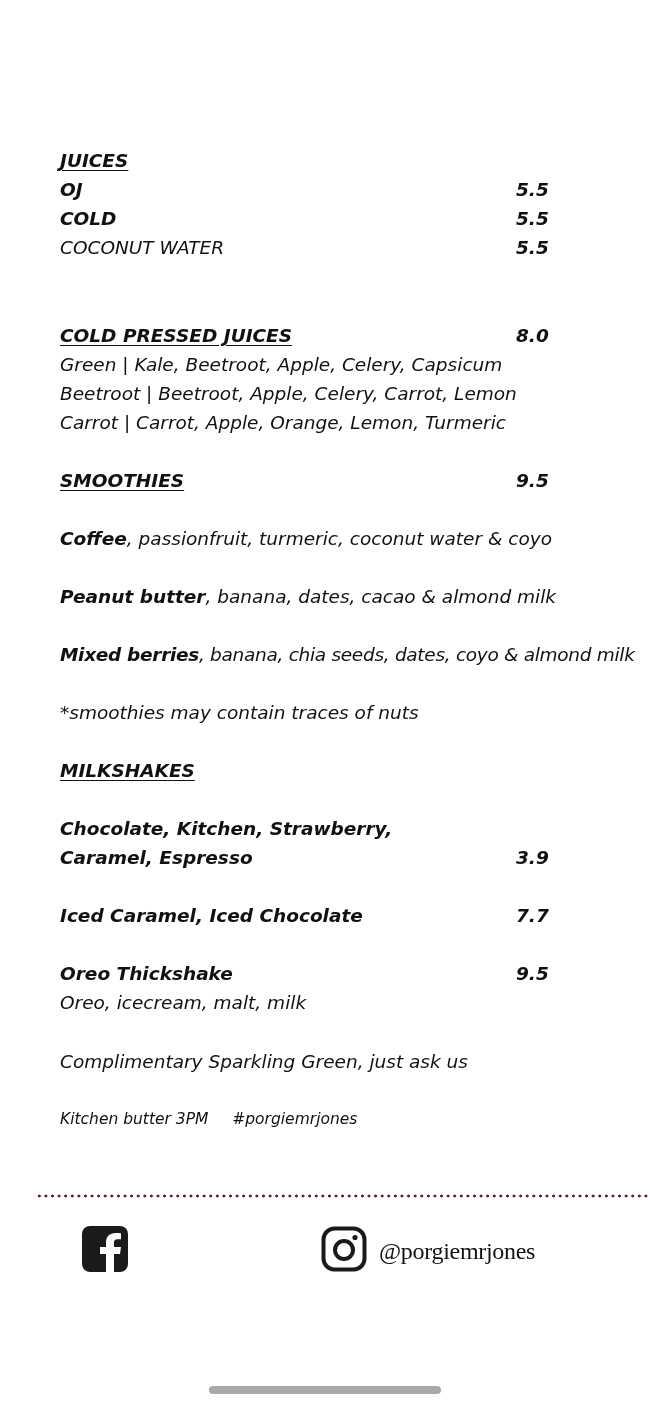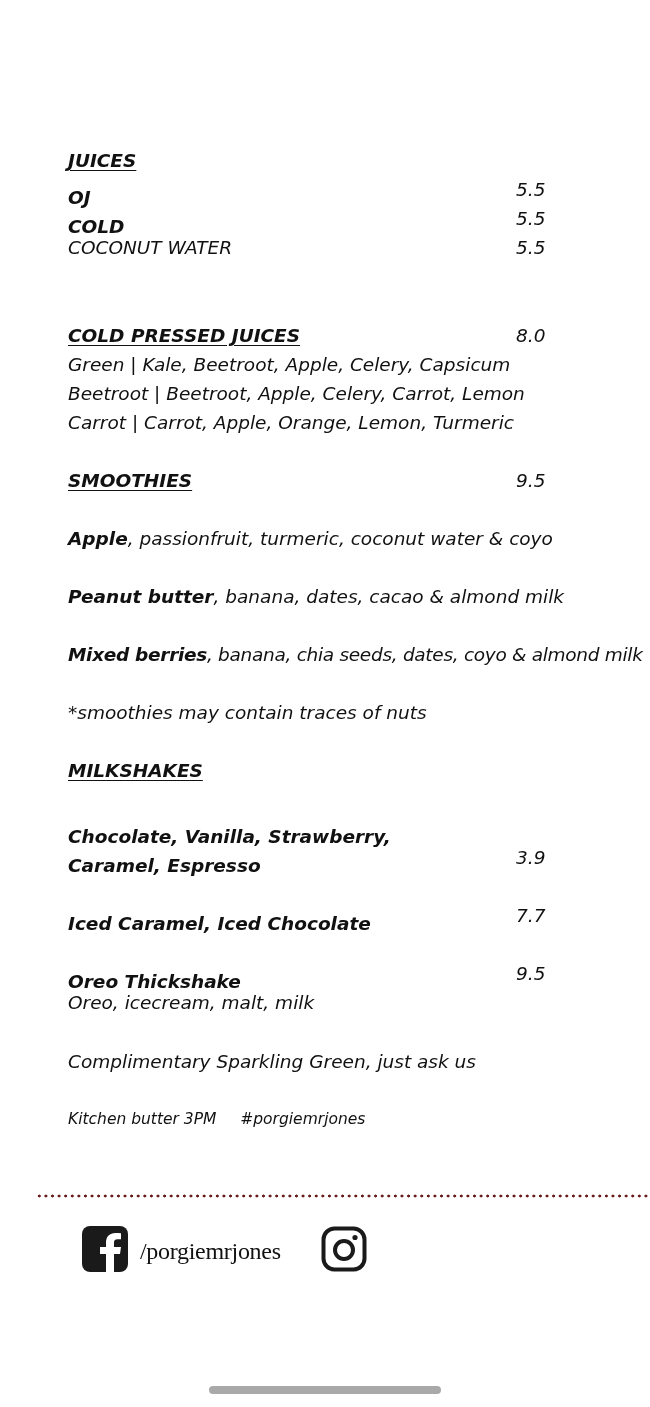--- a/index.html
+++ b/index.html
@@ -1,22 +1,22 @@
 <!DOCTYPE html>
 <html><head>
   <meta charset="utf-8">
   <style>
     html, body { margin:0; padding:0; background:#ffffff; }
     body { width:650px; height:1407px; position:relative; overflow:hidden;
            font-family:"DejaVu Sans", sans-serif; color:#111; }
     .menu { position:absolute; left:60px; top:0; width:560px; }
     .row { position:absolute; left:0; width:560px; font-size:18.5px; font-style:italic; line-height:24px; white-space:nowrap; }
-    .row .name { position:absolute; left:8px;text-align:right; }
-    .row .price { position:absolute; left:456px; font-weight:normal; }
-    .bold { font-weight:bold;margin-top:8px; }
+    .row .name { position:absolute; left:0;text-align:right; }
+    .row .price { position:absolute; left:456px; font-weight:bold; }
+    .bold { font-weight:bold; }
     .head { font-weight:bold; text-decoration:underline; text-underline-offset:3px; }
     .desc { font-weight:normal; }
     .small { font-size:15.5px; }
     .dots { position:absolute; left:36px; top:1194px; width:612px; height:4px;
             background-image: radial-gradient(circle, #6a1c1c 1.4px, transparent 1.6px);
             background-size:6.6px 4px; background-repeat:repeat-x; }
     .social { position:absolute; top:1228px; height:46px; display:flex; align-items:center; }
     .social .handle { font-family:"Liberation Serif", serif; font-size:24px; color:#111; margin-left:12px; letter-spacing:-0.3px; }
     .homebar { position:absolute; left:209px; top:1386px; width:232px; height:8px; border-radius:4px; background:#a9a9a9; }
   </style>
@@ -53,37 +53,37 @@
   </div>
   <div class="row" style="top:411px">
     <span class="name">Carrot | Carrot, Apple, Orange, Lemon, Turmeric</span>
   </div>
 
   <div class="row" style="top:469px">
     <span class="name head">SMOOTHIES</span>
     <span class="price">9.5</span>
   </div>
   <div class="row" style="top:527px">
-    <span class="name"><span class="bold">Apple</span><span class="desc">, passionfruit, turmeric, coconut water &amp; coyo</span></span>
+    <span class="name"><span class="bold">Coffee</span><span class="desc">, passionfruit, turmeric, coconut water &amp; coyo</span></span>
   </div>
   <div class="row" style="top:585px">
     <span class="name"><span class="bold">Peanut butter</span><span class="desc">, banana, dates, cacao &amp; almond milk</span></span>
   </div>
   <div class="row" style="top:643px">
     <span class="name" style="letter-spacing:-0.3px"><span class="bold">Mixed berries</span><span class="desc">, banana, chia seeds, dates, coyo &amp; almond milk</span></span>
   </div>
   <div class="row" style="top:701px">
     <span class="name">*smoothies may contain traces of nuts</span>
   </div>
 
   <div class="row" style="top:759px">
     <span class="name head">MILKSHAKES</span>
   </div>
   <div class="row" style="top:817px">
-    <span class="name bold">Chocolate, Vanilla, Strawberry,</span>
+    <span class="name bold">Chocolate, Kitchen, Strawberry,</span>
   </div>
   <div class="row" style="top:846px">
     <span class="name bold">Caramel, Espresso</span>
     <span class="price">3.9</span>
   </div>
   <div class="row" style="top:904px">
     <span class="name bold">Iced Caramel, Iced Chocolate</span>
     <span class="price">7.7</span>
   </div>
   <div class="row" style="top:962px">
@@ -108,26 +108,26 @@
 
 <div class="dots"></div>
 
 <div class="social" style="left:82px">
   <span>
     <svg width="46" height="46" viewBox="0 0 46 46">
       <rect x="0" y="0" width="46" height="46" rx="8" fill="#1a1a1a"></rect>
       <path d="M32 46 V28 h6 l1-7 h-7 v-4.5 c0-2 0.7-3.3 3.5-3.3 H39 V7.2 c-0.6-0.1-3-0.3-5.6-0.3 -5.6 0-9.4 3.4-9.4 9.6 V21 h-6 v7 h6 v18 z" fill="#ffffff"></path>
     </svg>
   </span>
-  <span class="handle">/porgiemrjones</span>
 </div>
 
 <div class="social" style="left:321px">
   <span>
     <svg width="46" height="46" viewBox="0 0 46 46">
       <rect x="2.5" y="2.5" width="41" height="41" rx="11" fill="none" stroke="#1a1a1a" stroke-width="4"></rect>
       <circle cx="23" cy="24" r="9" fill="none" stroke="#1a1a1a" stroke-width="4"></circle>
       <circle cx="34" cy="11.5" r="2.6" fill="#1a1a1a"></circle>
     </svg>
   </span>
+  <span class="handle">@porgiemrjones</span>
 </div>
 
 <div class="homebar"></div>
 
 </body></html>

